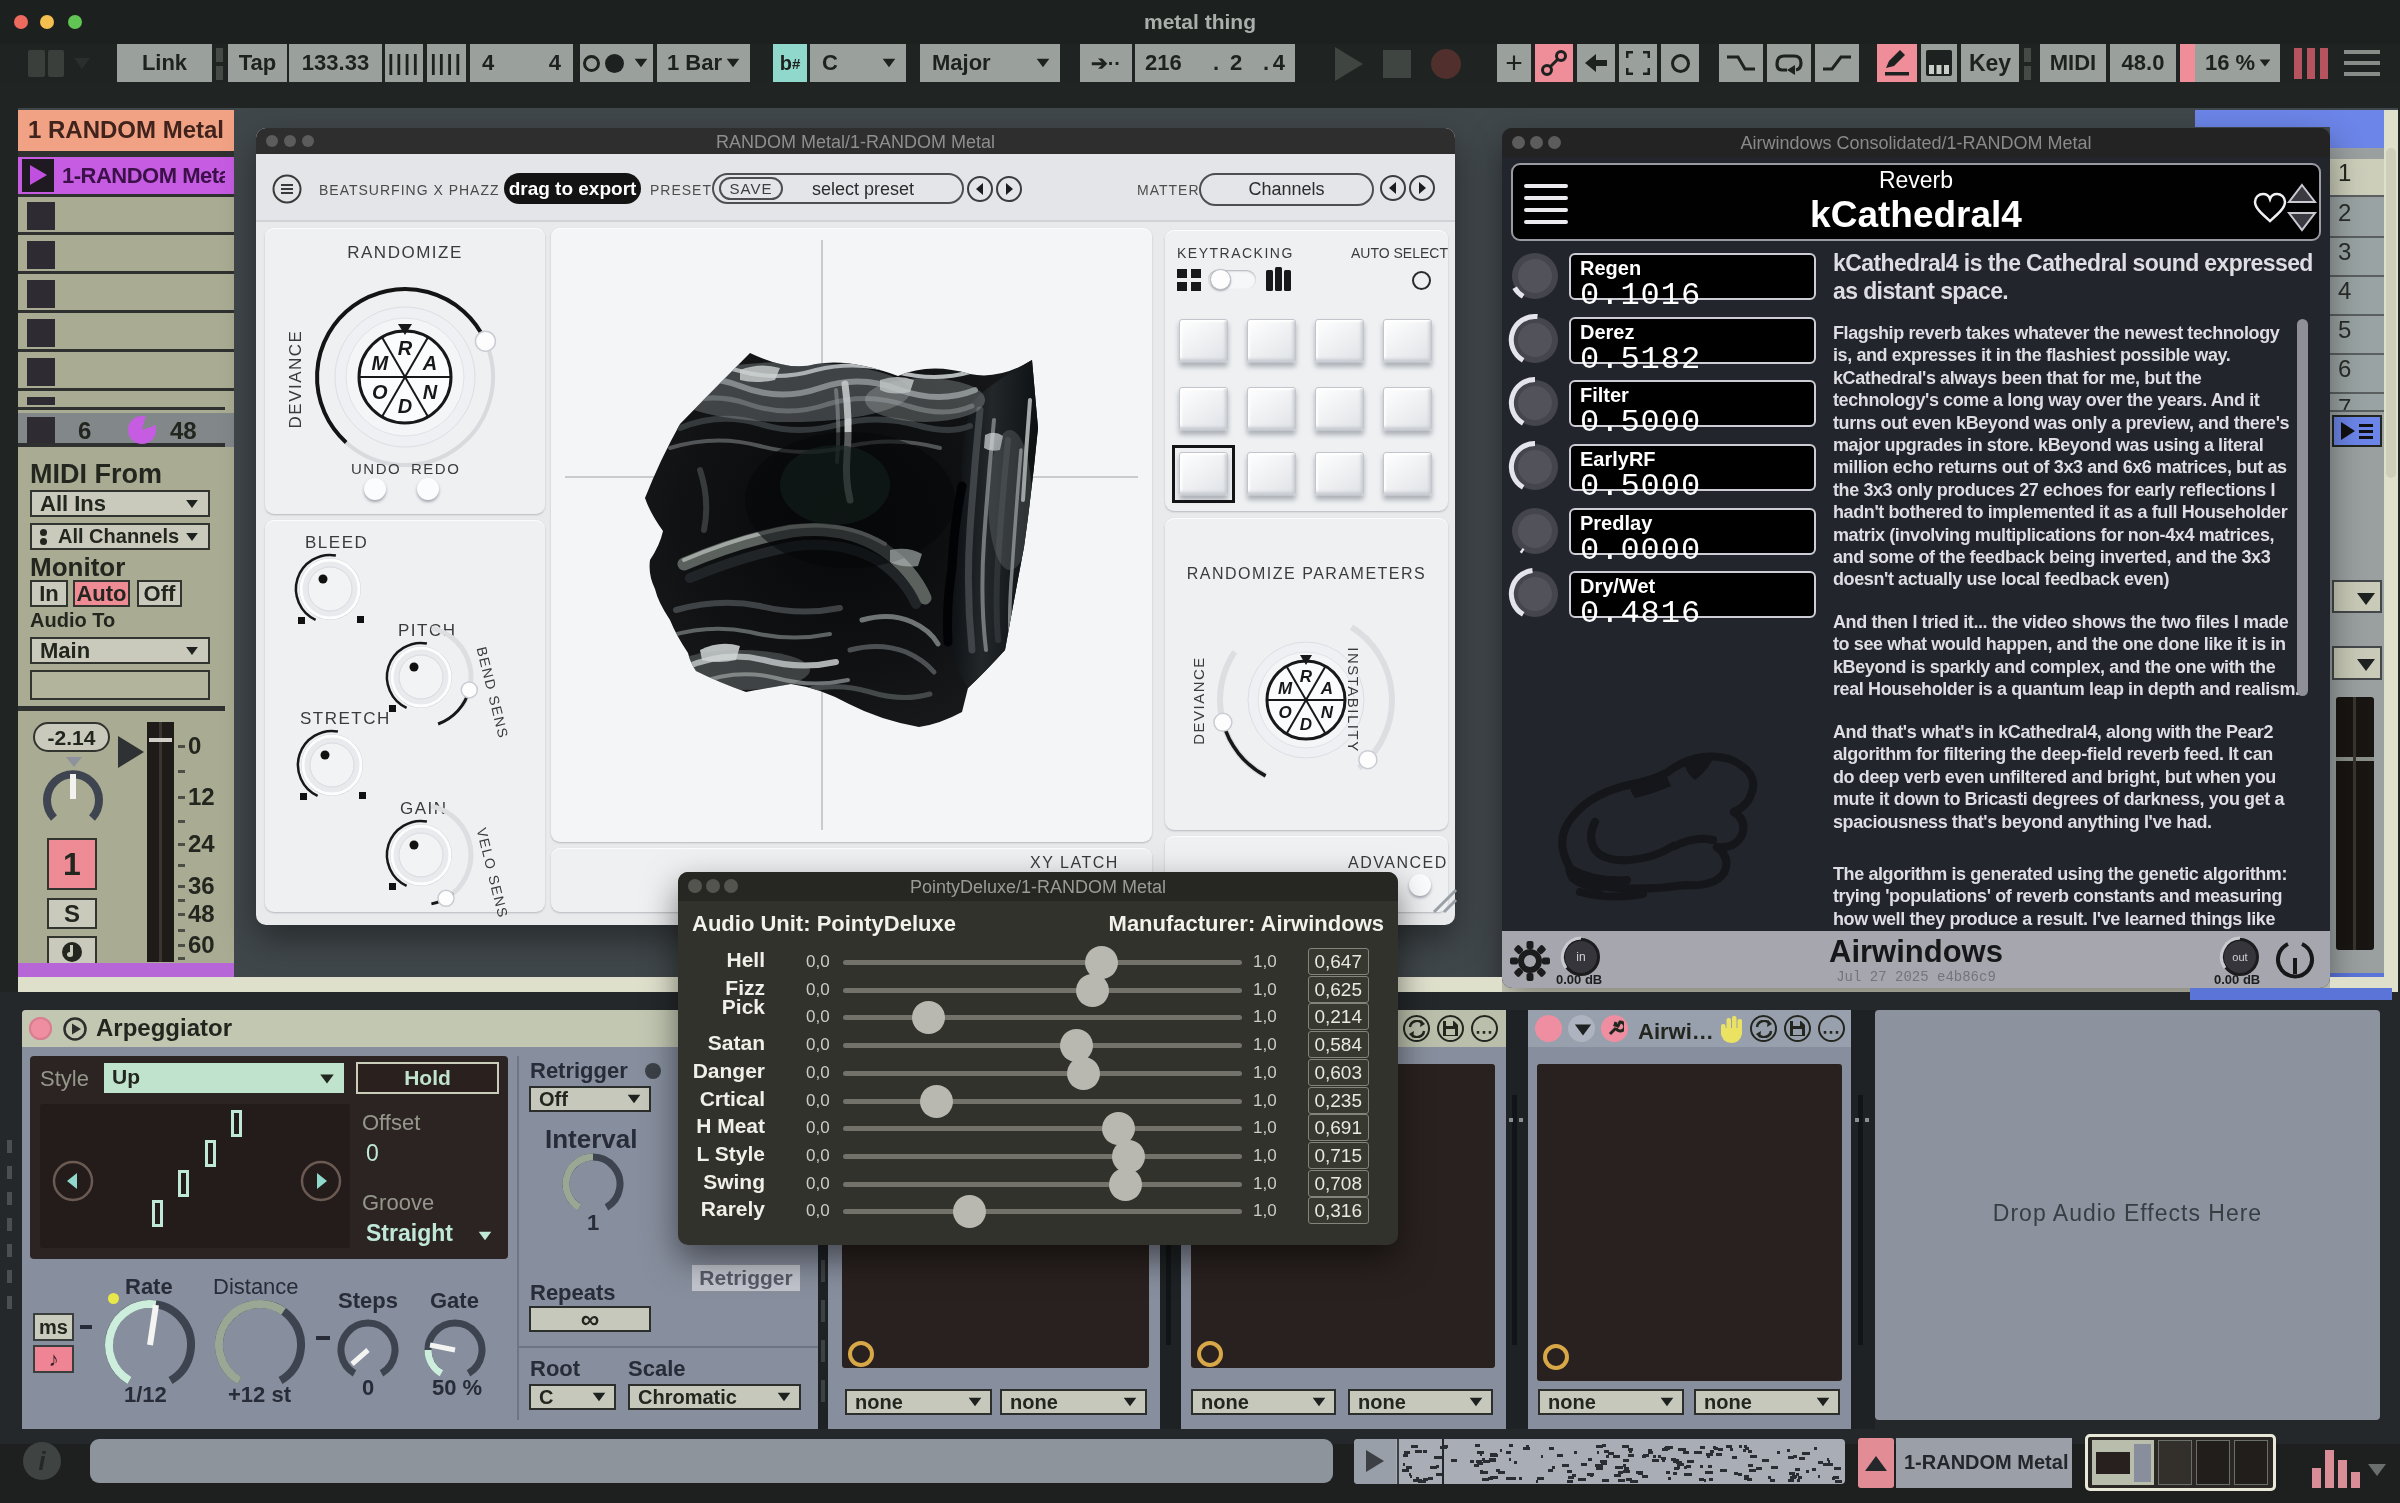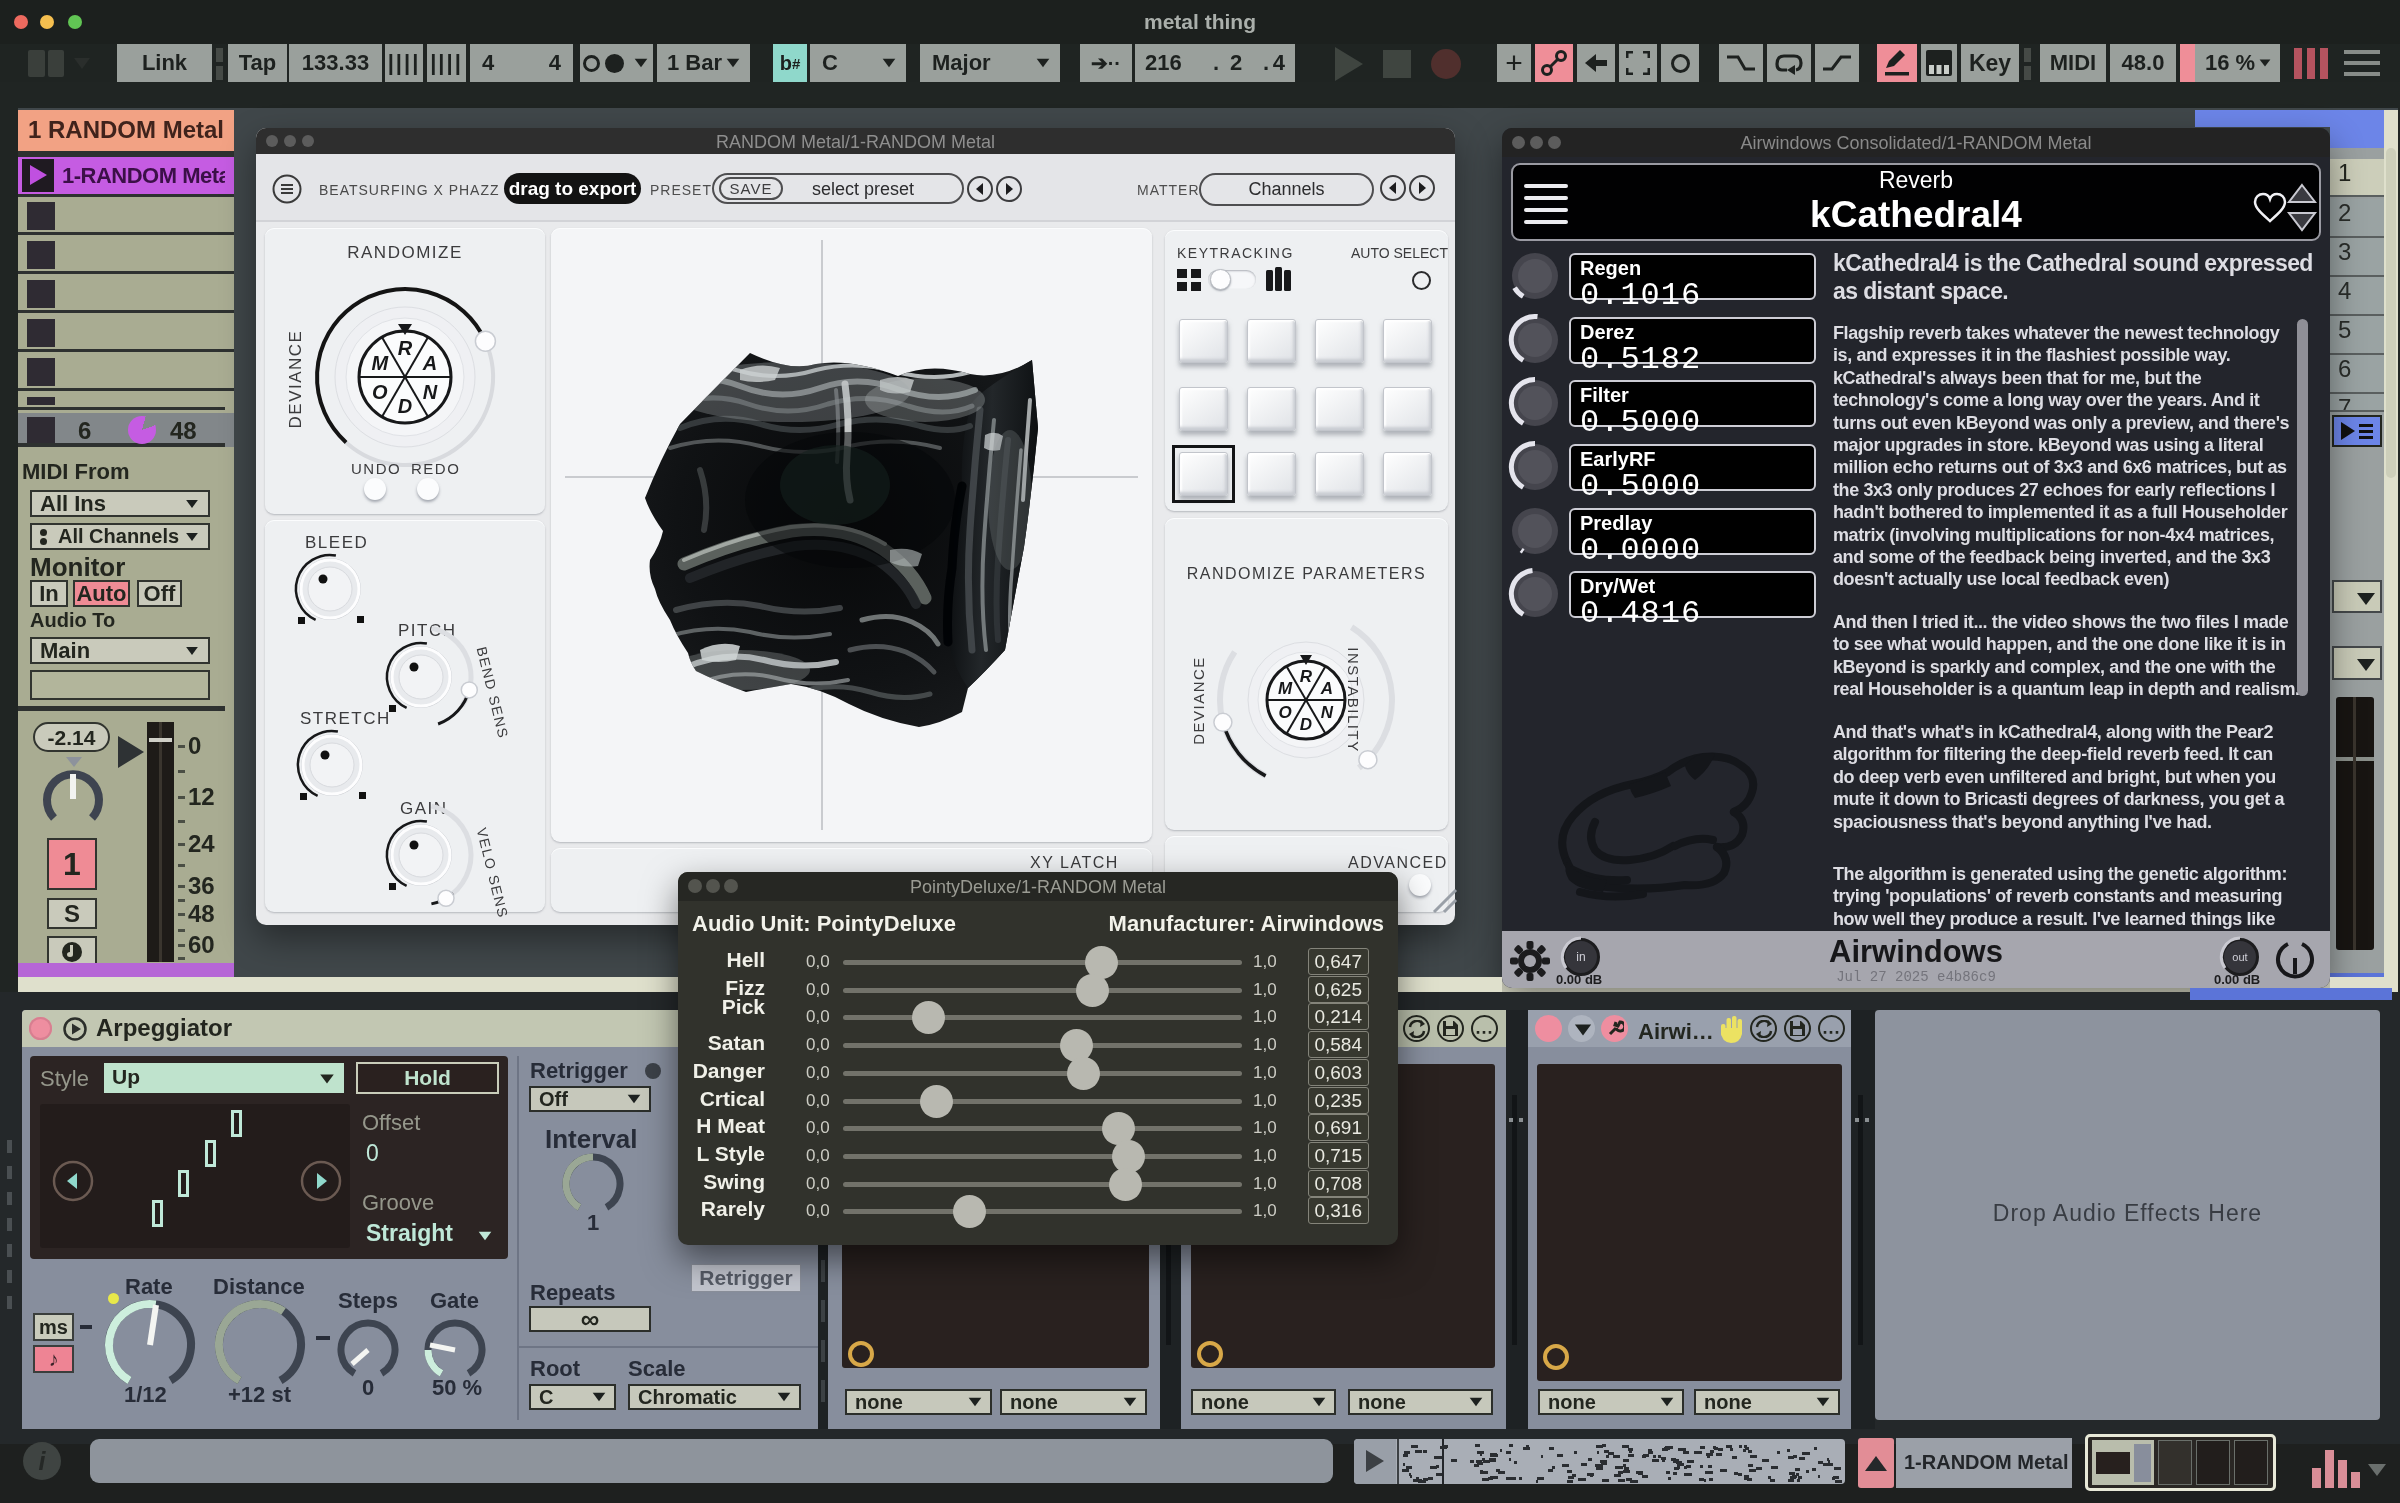--- a/index.html
+++ b/index.html
@@ -156,21 +156,21 @@
 <div class="abs" style="left:27px;top:319px;width:28px;height:28px;background:#2f2b33"></div>
 <div class="abs" style="left:18px;top:353px;width:207px;height:38px;background:#a9ac92;border-bottom:3px solid #2e3130"></div>
 <div class="abs" style="left:27px;top:358px;width:28px;height:28px;background:#2f2b33"></div>
 <div class="abs" style="left:18px;top:392px;width:207px;height:18px;background:#a9ac92;border-bottom:3px solid #2e3130"></div>
 <div class="abs" style="left:27px;top:397px;width:28px;height:8px;background:#2f2b33"></div>
 <div class="abs" style="left:18px;top:413px;width:207px;height:34px;background:#82878a;border-bottom:4px solid #2e3130"></div>
 <div class="abs" style="left:27px;top:417px;width:28px;height:26px;background:#2f2b33"></div>
 <div class="abs olabel" style="left:78px;top:417px;font-size:24px;color:#23261f">6</div>
 <div class="abs" style="left:128px;top:416px;width:28px;height:28px;border-radius:50%;background:conic-gradient(from 15deg,#82878a 0 55deg,#c55ce2 55deg 360deg)"></div>
 <div class="abs olabel" style="left:170px;top:417px;font-size:24px;color:#23261f">48</div>
-<div class="abs olabel" style="left:22px;top:459px;font-size:22px">MIDI From</div>
+<div class="abs olabel" style="left:30px;top:459px;font-size:27px">MIDI From</div>
 <div class="dd" style="left:30px;top:490px;width:180px;height:27px;padding-left:8px">All Ins<span class="tri-d" style="position:absolute;right:7px;transform:scale(.65)"></span></div>
 <div class="dd" style="left:30px;top:523px;width:180px;height:27px;padding-left:26px;font-size:20px">All Channels<span class="tri-d" style="position:absolute;right:7px;transform:scale(.65)"></span>
 <span style="position:absolute;left:8px;top:4px;width:8px;display:block">
       <span style="display:block;width:7px;height:7px;border-radius:50%;background:#23261f;margin-bottom:2px"></span>
       <span style="display:block;width:7px;height:7px;border-radius:50%;background:#23261f"></span>
     </span></div>
 <div class="abs olabel" style="left:30px;top:552px;font-size:26px">Monitor</div>
 <div class="dd flex" style="left:30px;top:580px;width:38px;height:27px;justify-content:center">In</div>
 <div class="dd flex" style="left:73px;top:580px;width:57px;height:27px;background:#ef8b95;justify-content:center">Auto</div>
 <div class="dd flex" style="left:137px;top:580px;width:45px;height:27px;justify-content:center">Off</div>
@@ -695,21 +695,21 @@
 <div class="abs" style="left:108px;top:1293px;width:11px;height:11px;border-radius:50%;background:#e8e84a"></div>
 <svg class="abs" style="left:102px;top:1297px" width="96" height="96">
 <path d="M 27.5 83.5 A 41 41 0 1 1 68.5 83.5" fill="none" stroke="#3d4450" stroke-width="8"></path>
 <path d="M 27.5 83.5 A 41 41 0 0 1 53.7 7.4" fill="none" stroke="#cdeedd" stroke-width="8"></path>
 <line x1="48" y1="48" x2="54" y2="8" stroke="#f4f5f2" stroke-width="6"></line>
   </svg>
 <div class="abs flex" style="left:33px;top:1313px;width:41px;height:28px;background:#c9cbbc;border:2px solid #3a3e3c;color:#23261f;font-weight:bold;font-size:20px">ms</div>
 <div class="abs flex" style="left:33px;top:1345px;width:41px;height:28px;background:#ee8494;border:2px solid #3a3e3c;color:#3a2228;font-weight:bold;font-size:20px">♪</div>
 <div class="abs" style="left:80px;top:1325px;width:12px;height:4px;background:#272c38"></div>
 <div class="abs" style="left:124px;top:1382px;color:#272c38;font-weight:bold;font-size:22px">1/12</div>
-<div class="abs" style="left:213px;top:1274px;color:#272c38;font-weight:bold;font-size:22px">Distance</div>
+<div class="abs" style="left:213px;top:1274px;color:#272c38;font-weight:normal;font-size:22px">Distance</div>
 <svg class="abs" style="left:212px;top:1297px" width="96" height="96">
 <path d="M 27.5 83.5 A 41 41 0 1 1 68.5 83.5" fill="none" stroke="#3d4450" stroke-width="8"></path>
 <path d="M 27.5 83.5 A 41 41 0 1 1 71.5 14.4" fill="none" stroke="#9aa795" stroke-width="8"></path>
   </svg>
 <div class="abs" style="left:228px;top:1382px;color:#272c38;font-weight:bold;font-size:22px">+12 st</div>
 <div class="abs" style="left:316px;top:1336px;width:14px;height:4px;background:#272c38"></div>
 <div class="abs" style="left:338px;top:1288px;color:#272c38;font-weight:bold;font-size:22px">Steps</div>
 <svg class="abs" style="left:336px;top:1318px" width="64" height="64">
 <path d="M 18.5 55.4 A 27 27 0 1 1 45.5 55.4" fill="none" stroke="#3d4450" stroke-width="7"></path>
 <line x1="32" y1="32" x2="16" y2="46" stroke="#f4f5f2" stroke-width="5"></line>

